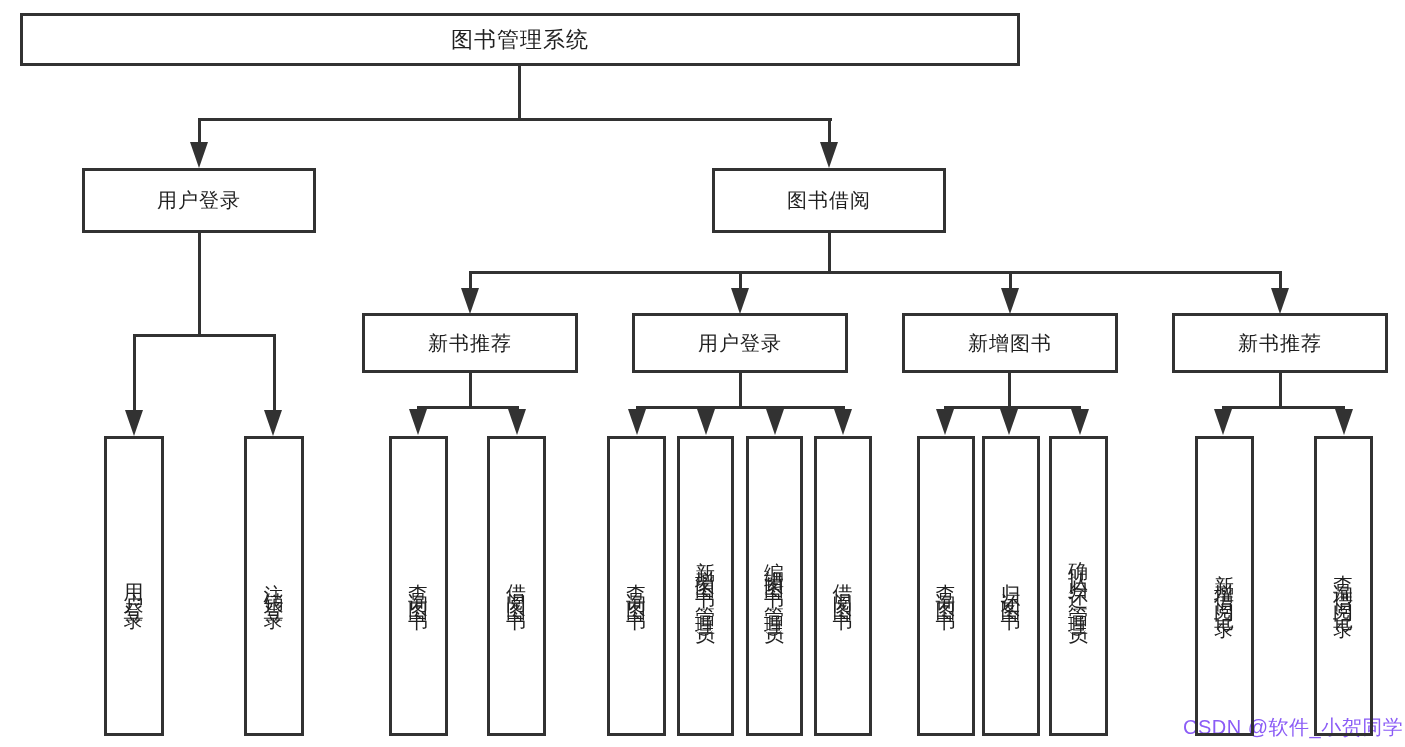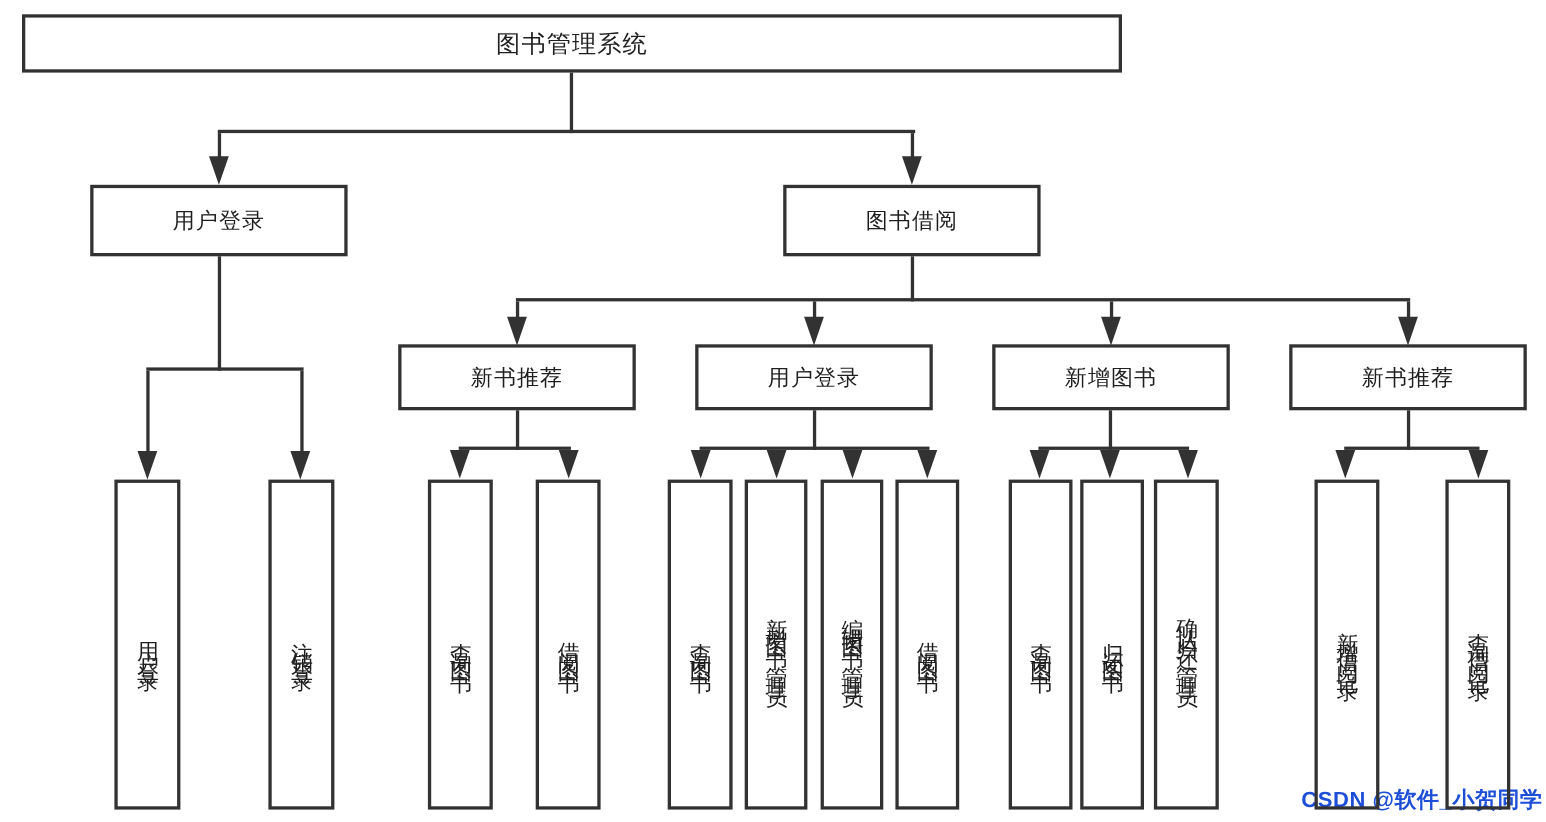--- a/index.html
+++ b/index.html
@@ -21,21 +21,21 @@
   .hline,.vline{position:absolute;background:#323232;}
   .hline{height:3px;}
   .vline{width:3px;}
   .arrow{
     position:absolute;width:0;height:0;
     border-left:9px solid transparent;border-right:9px solid transparent;
     border-top:26px solid #323232;
   }
   .watermark{
     position:absolute;left:1183px;top:714px;font-size:20px;letter-spacing:0.5px;
-    color:#1d4ed8;white-space:nowrap;font-weight:bold;
+    color:#8b5cf6;white-space:nowrap;
   }
 </style>
 </head>
 <body>
 
 <div class="canvas">
 
   <div class="watermark">CSDN @软件_小贺同学</div>
 
   <div class="vline" style="left:518px;top:66px;height:55px;"></div>

